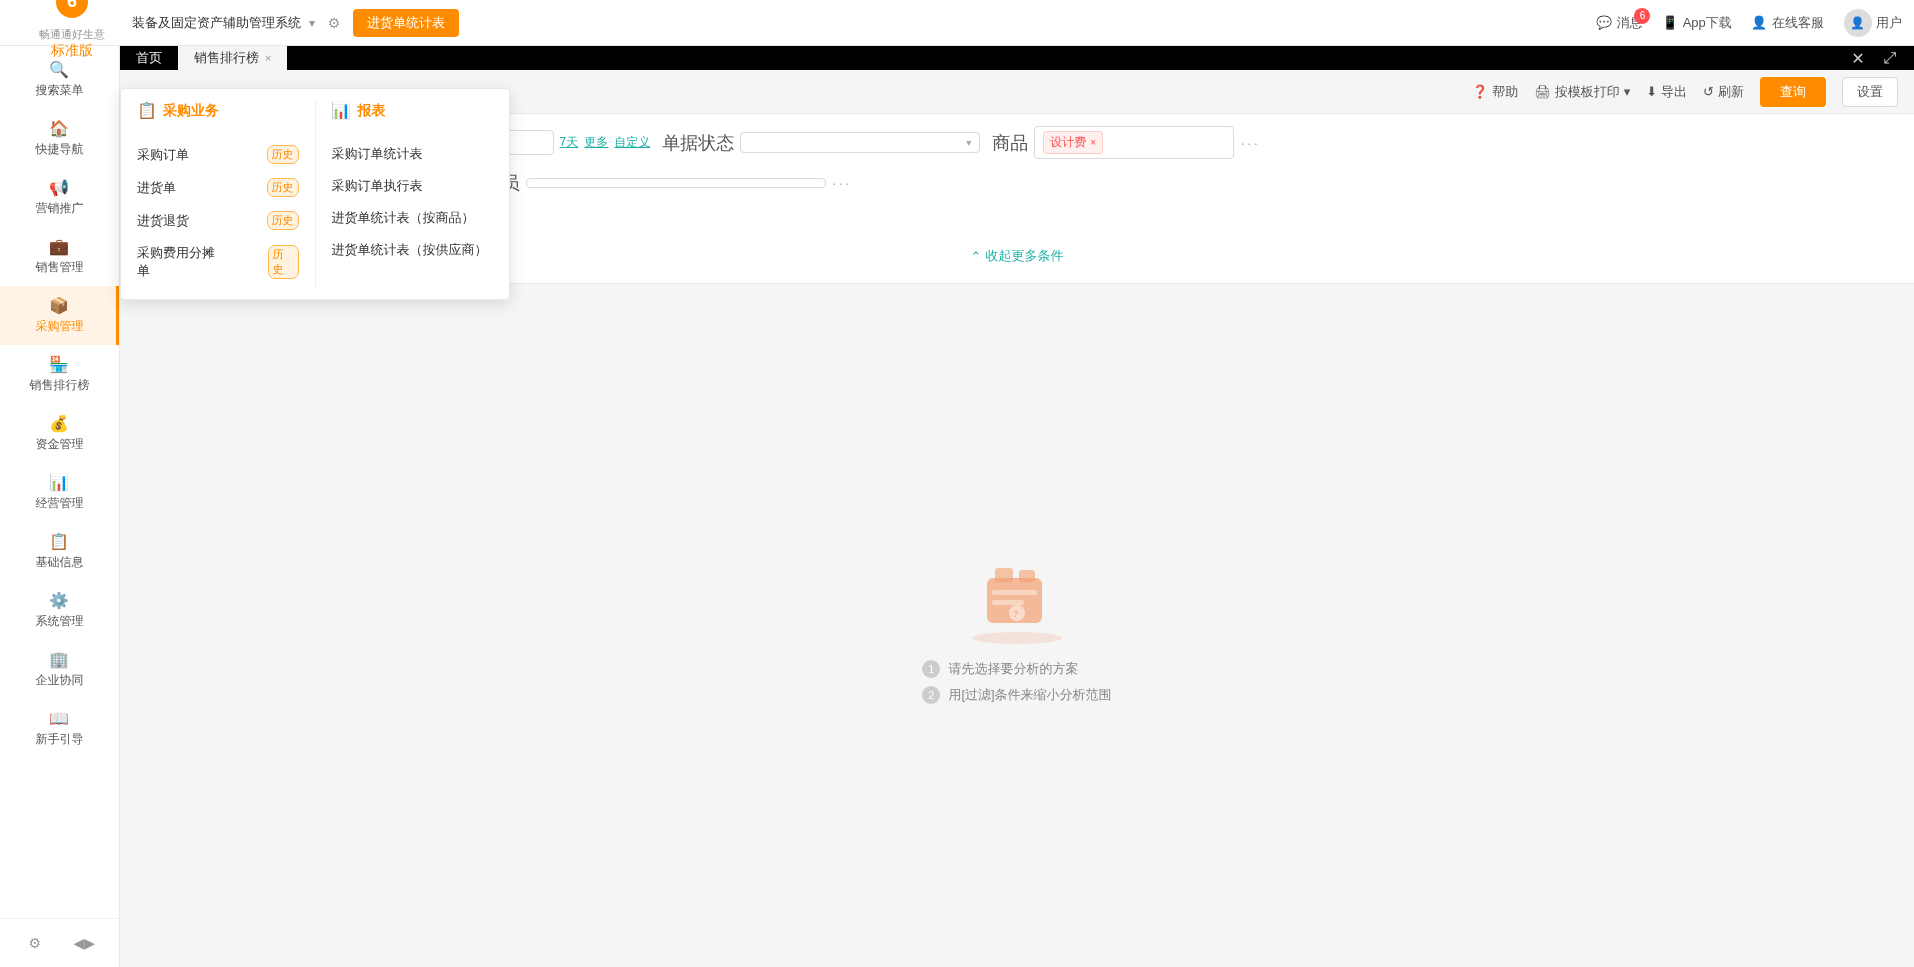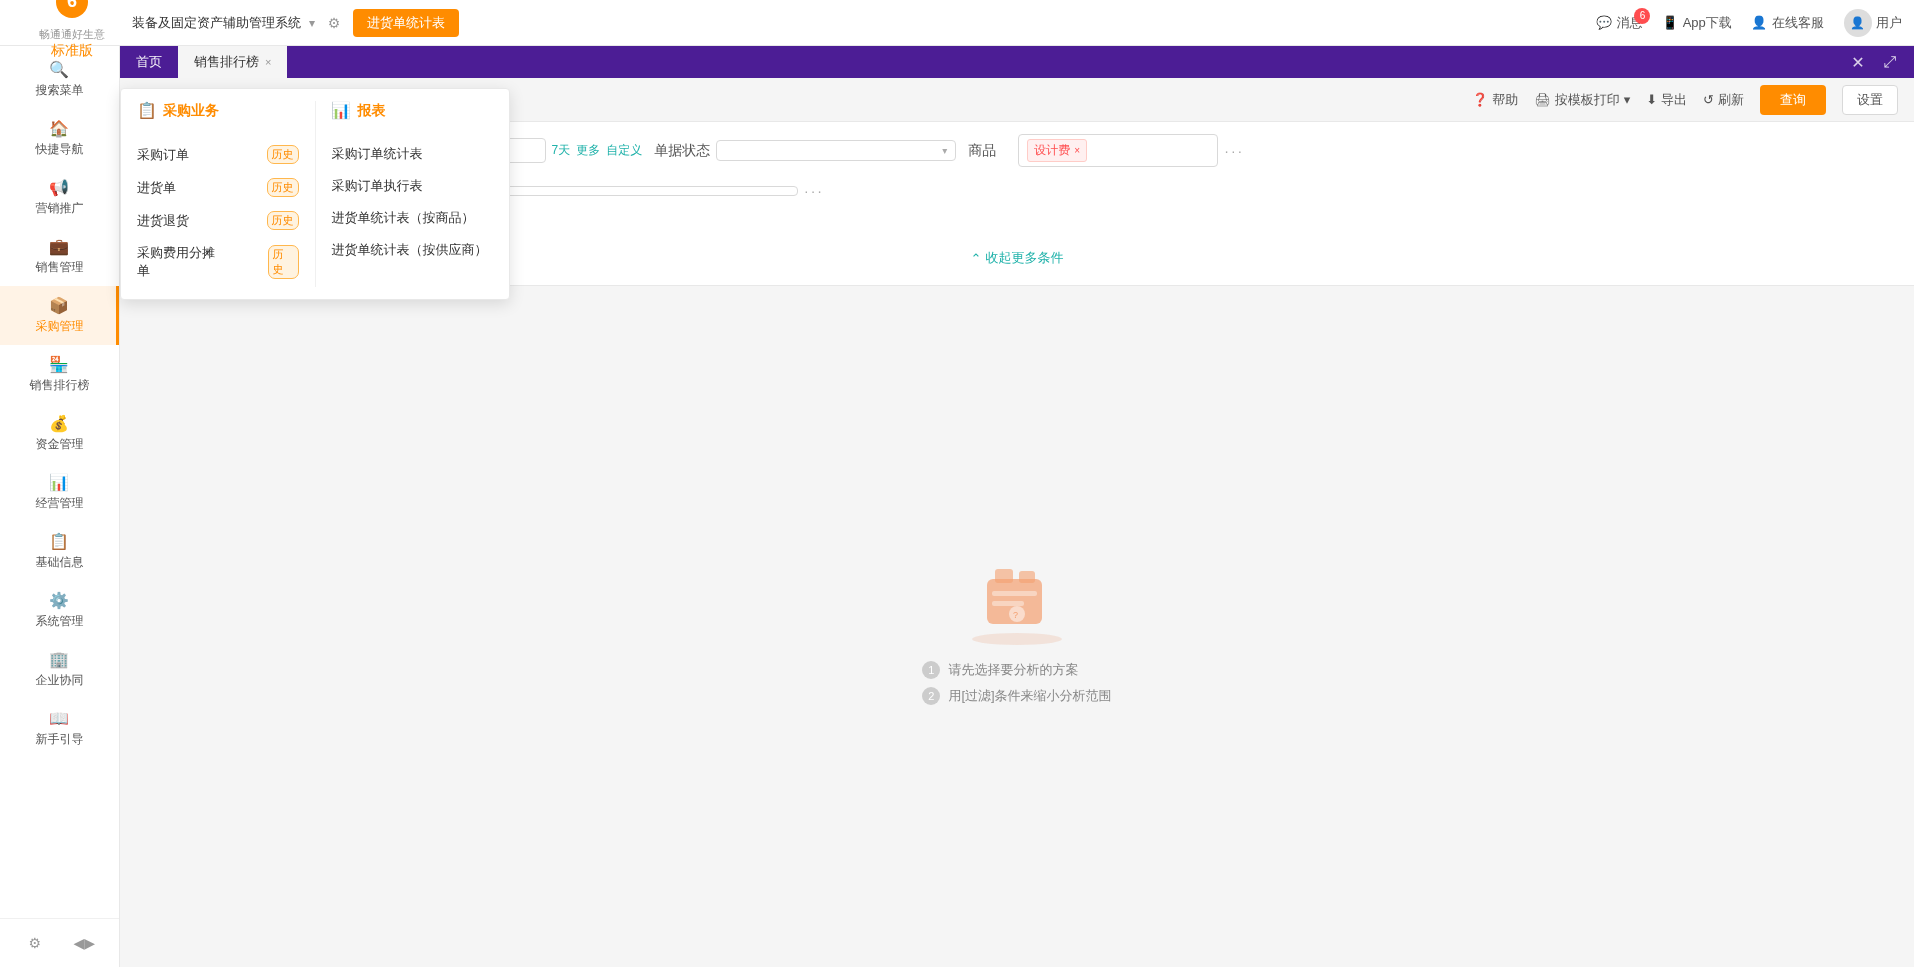--- a/index.html
+++ b/index.html
@@ -179,22 +179,22 @@
     .content-area {
       flex: 1;
       display: flex;
       flex-direction: column;
       background: #f0f2f5;
       overflow: hidden;
     }
 
     
     .tab-bar {
-      height: 32px;
-      background: #4c1d95;
+      height: 24px;
+      background: #000000;
       display: flex;
       align-items: center;
       padding: 0 0;
       text-align: right;
     }
     .tab-item {
       height: 40px;
       display: flex;
       align-items: center;
       padding: 0 16px;
@@ -296,21 +296,21 @@
       margin-bottom: 10px;
     }
     .filter-row:last-child { margin-bottom: 0; }
     .filter-item {
       display: flex;
       align-items: center;
       gap: 6px;
       min-width: 200px;
     }
     .filter-label {
-      font-size: 14px;
+      font-size: 18px;
       color: #555;
       white-space: nowrap;
     }
     .filter-control {
       display: flex;
       align-items: center;
       border: 1px solid #d9d9d9;
       border-radius: 4px;
       padding: 4px 8px;
       font-size: 13px;
@@ -330,20 +330,21 @@
       color: #333;
     }
     .date-shortcuts {
       display: flex;
       gap: 6px;
     }
     .date-shortcut {
       font-size: 12px;
       color: #20b2aa;
       cursor: pointer;
+      text-decoration: underline;
     }
     .tag-item {
       display: flex;
       align-items: center;
       background: #fff0f0;
       border: 1px solid #ffccc7;
       border-radius: 3px;
       padding: 2px 6px;
       font-size: 12px;
       color: #ff4d4f;
@@ -616,21 +617,21 @@
           <div class="filter-item">
             <span class="filter-label">单据状态</span>
             <div class="filter-control" style="min-width:240px;">
               <span class="filter-control-text"></span>
               <span class="filter-arrow">▾</span>
             </div>
           </div>
 
           <div class="filter-item">
             <span class="filter-label">商品</span>
-            <div class="filter-control" style="min-width:200px;margin-left:16px;">
+            <div class="filter-control" style="min-width:200px;">
               <div class="tag-item">
                 <span>设计费</span>
                 <span class="tag-close">×</span>
               </div>
             </div>
             <span class="more-dots">···</span>
           </div>
         </div>
 
         <div class="filter-row">

